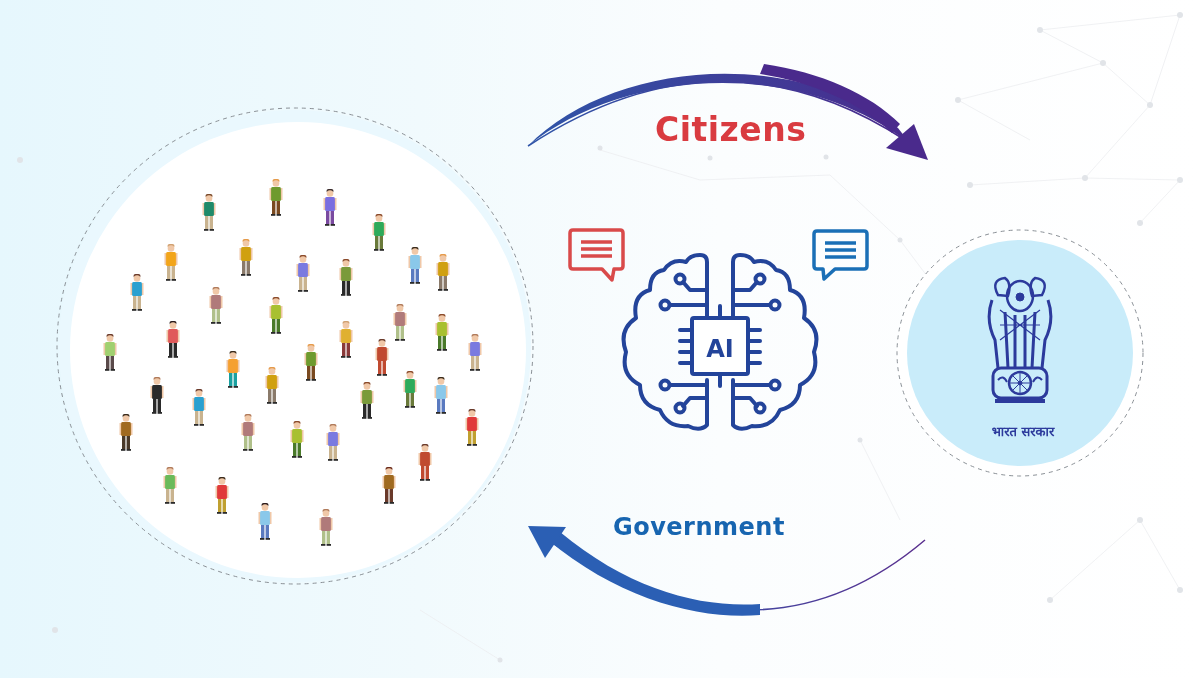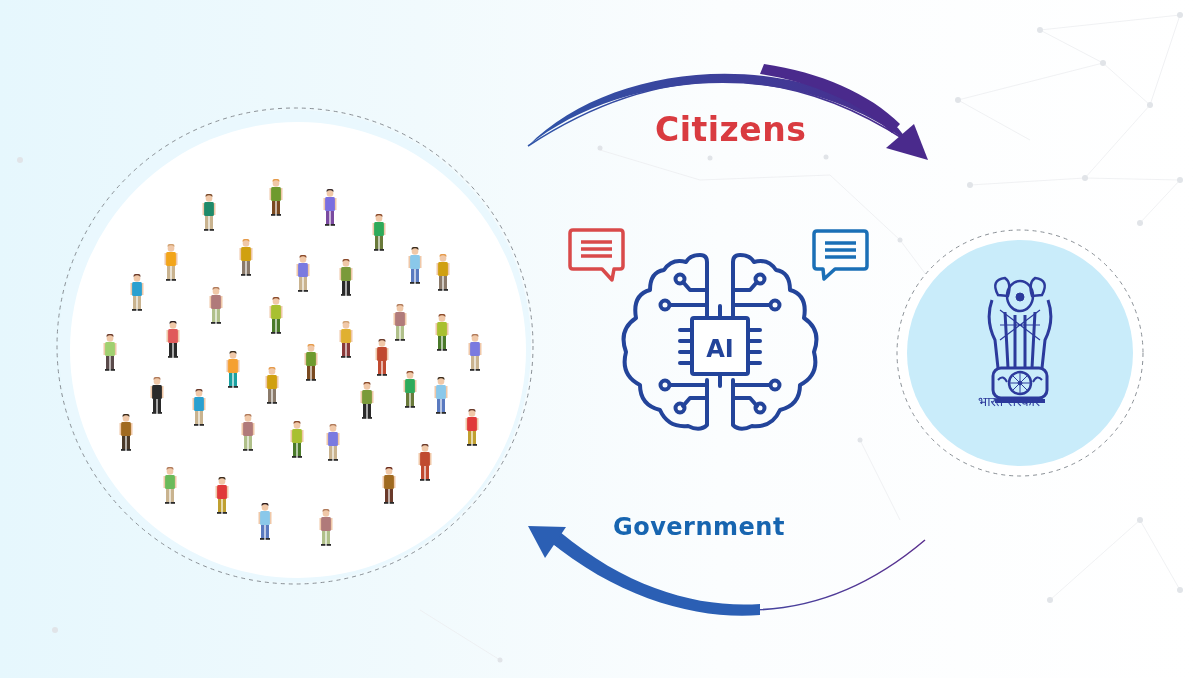--- a/index.html
+++ b/index.html
@@ -3,21 +3,21 @@
 <meta charset="utf-8">
 <style>
   html,body{margin:0;padding:0;}
   body{width:1200px;height:678px;overflow:hidden;position:relative;
     background:linear-gradient(90deg,#e6f7fd 0%,#f1fafd 35%,#fbfdfe 60%,#ffffff 100%);
     font-family:"Liberation Sans",sans-serif;}
   .layer{position:absolute;left:0;top:0;width:1200px;height:678px;}
   .label{position:absolute;font-family:"DejaVu Sans",sans-serif;font-weight:bold;letter-spacing:0.5px;}
   #citizens-label{left:655px;top:110px;font-size:33px;}
   #government-label{left:613px;top:513px;font-size:24px;}
-  #emblem-caption{position:absolute;left:978px;top:392px;font-size:13px;font-weight:normal;width:90px;text-align:left;font-family:"DejaVu Serif",serif;}
+  #emblem-caption{position:absolute;left:978px;top:422px;font-size:13px;font-weight:bold;width:90px;text-align:center;font-family:"DejaVu Serif",serif;}
 </style>
 </head>
 <body>
 
 <svg class="layer" viewBox="0 0 1200 678">
   <g stroke="#eceef0" stroke-width="0.8" fill="none">
     <line x1="1040" y1="30" x2="1180" y2="15"></line>
       <line x1="1040" y1="30" x2="1103" y2="63"></line>
     <line x1="1103" y1="63" x2="1150" y2="105"></line>
       <line x1="1150" y1="105" x2="1180" y2="15"></line>

